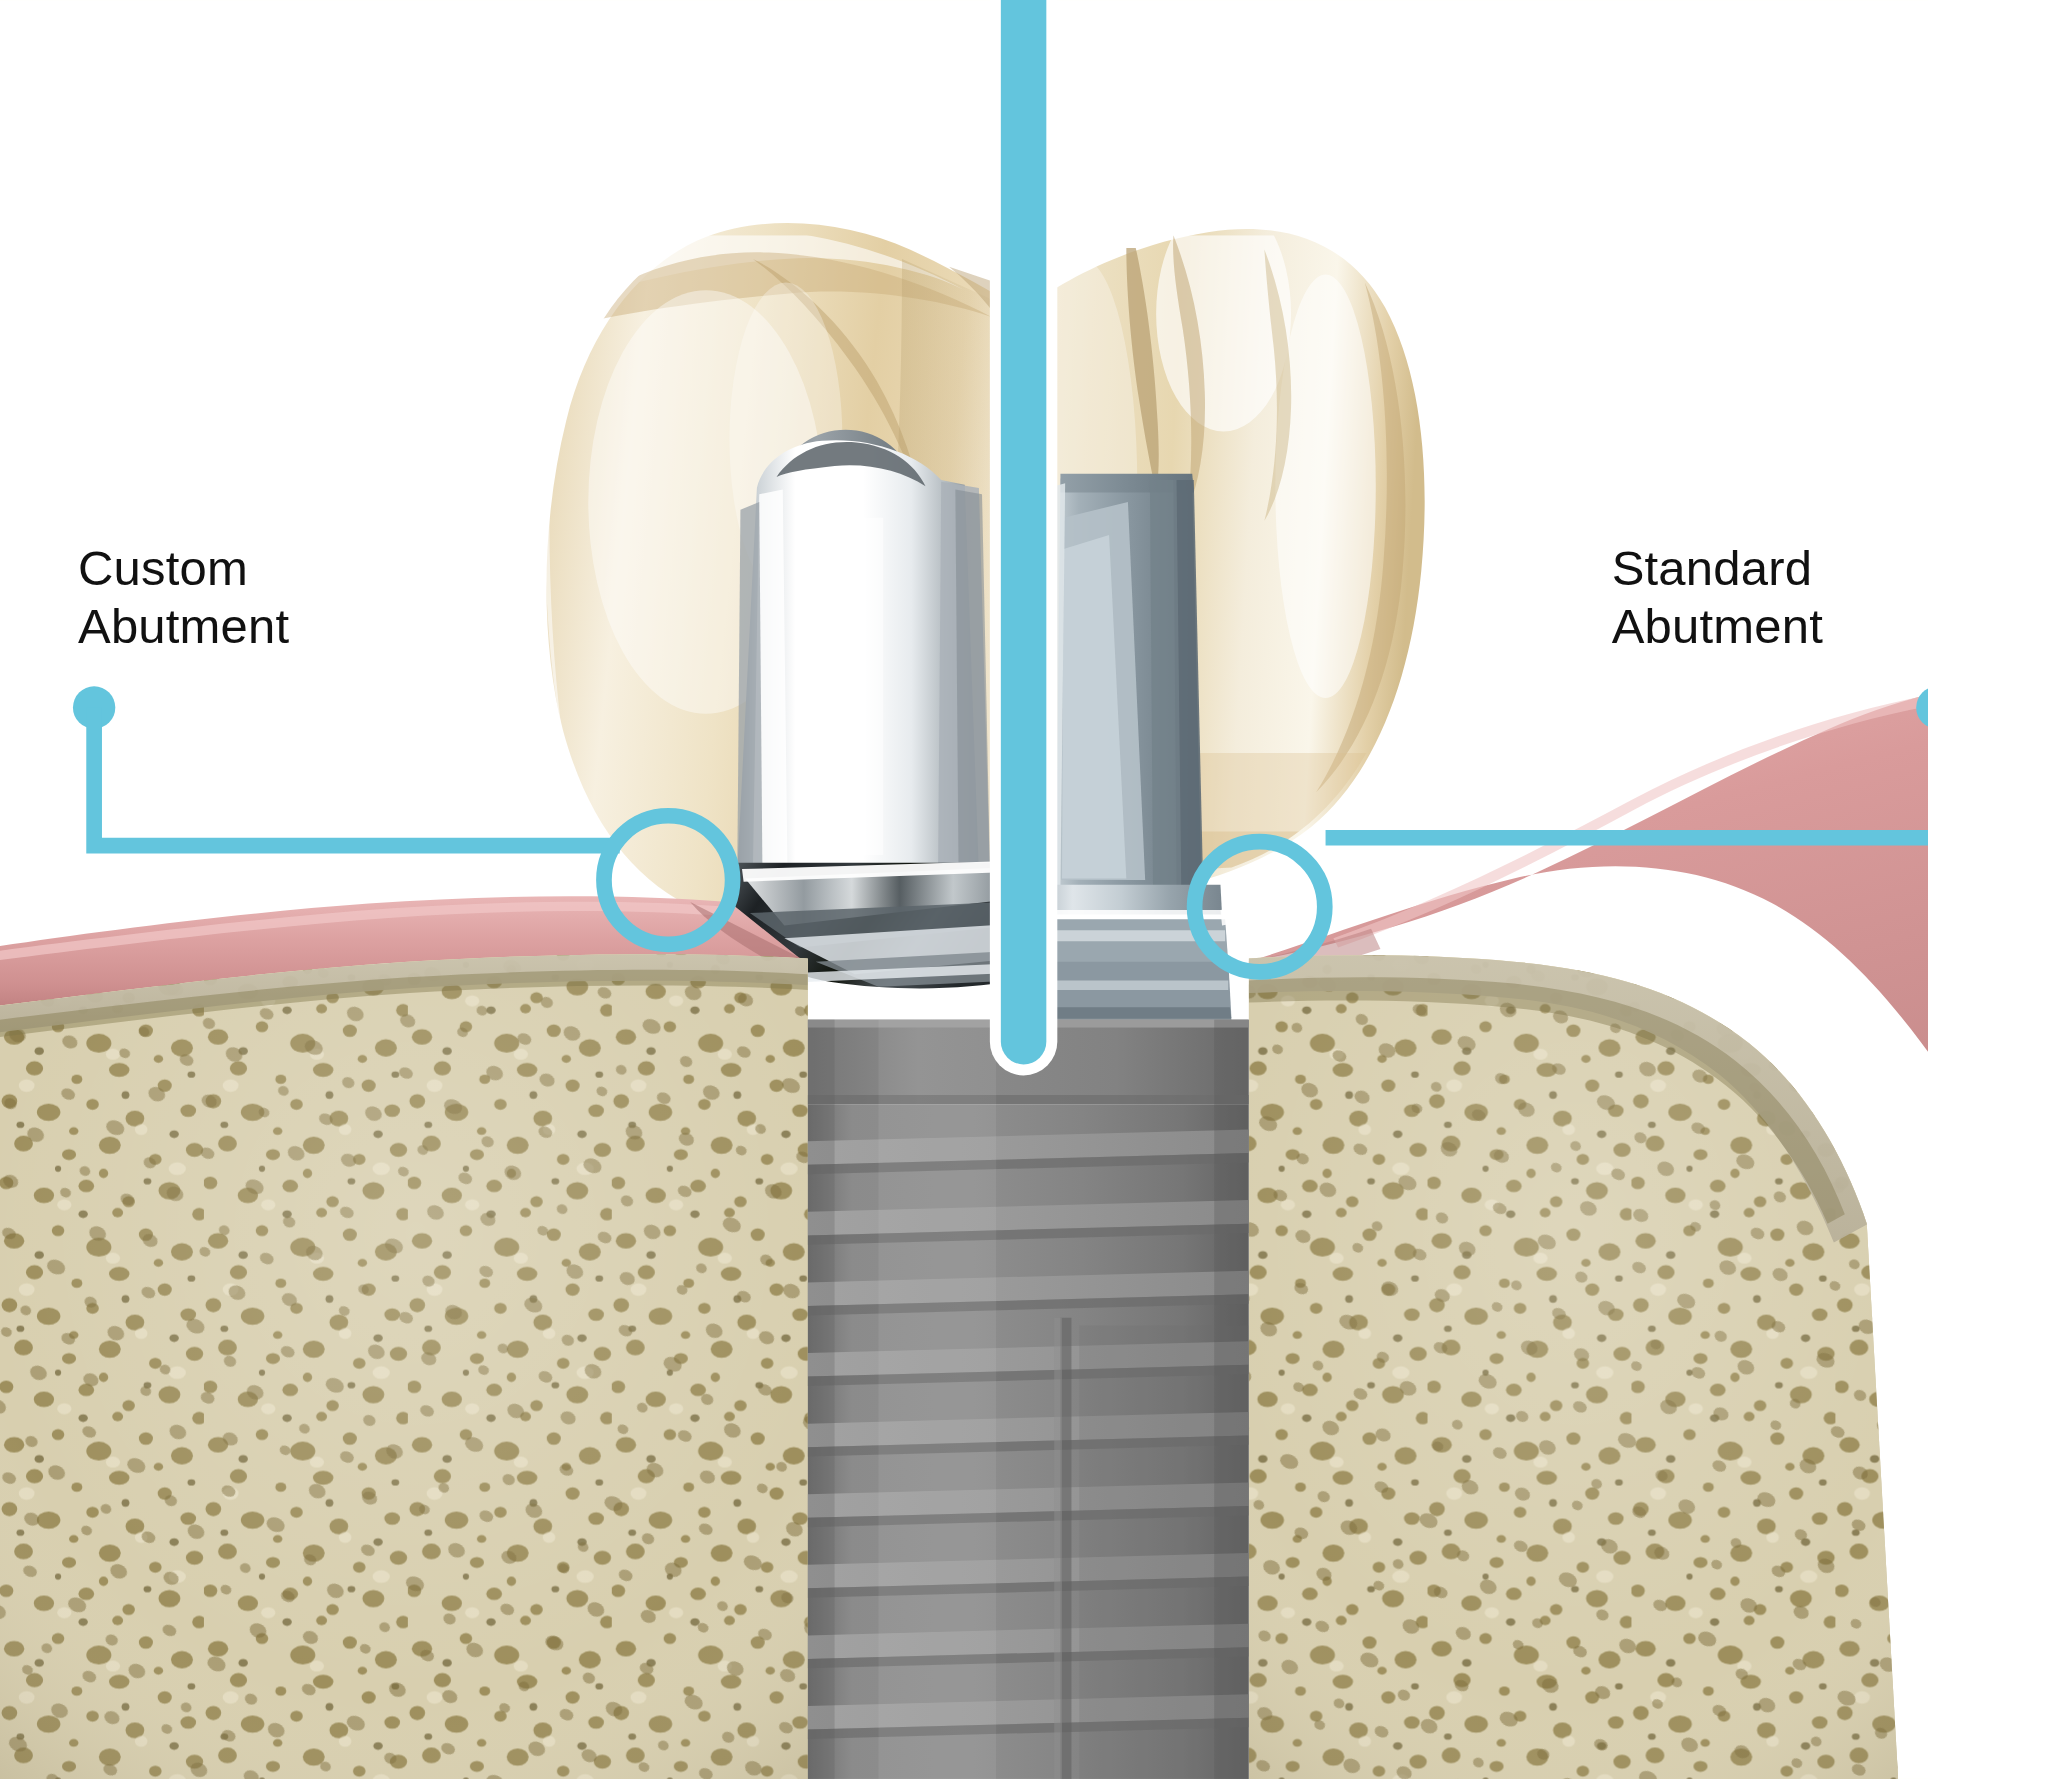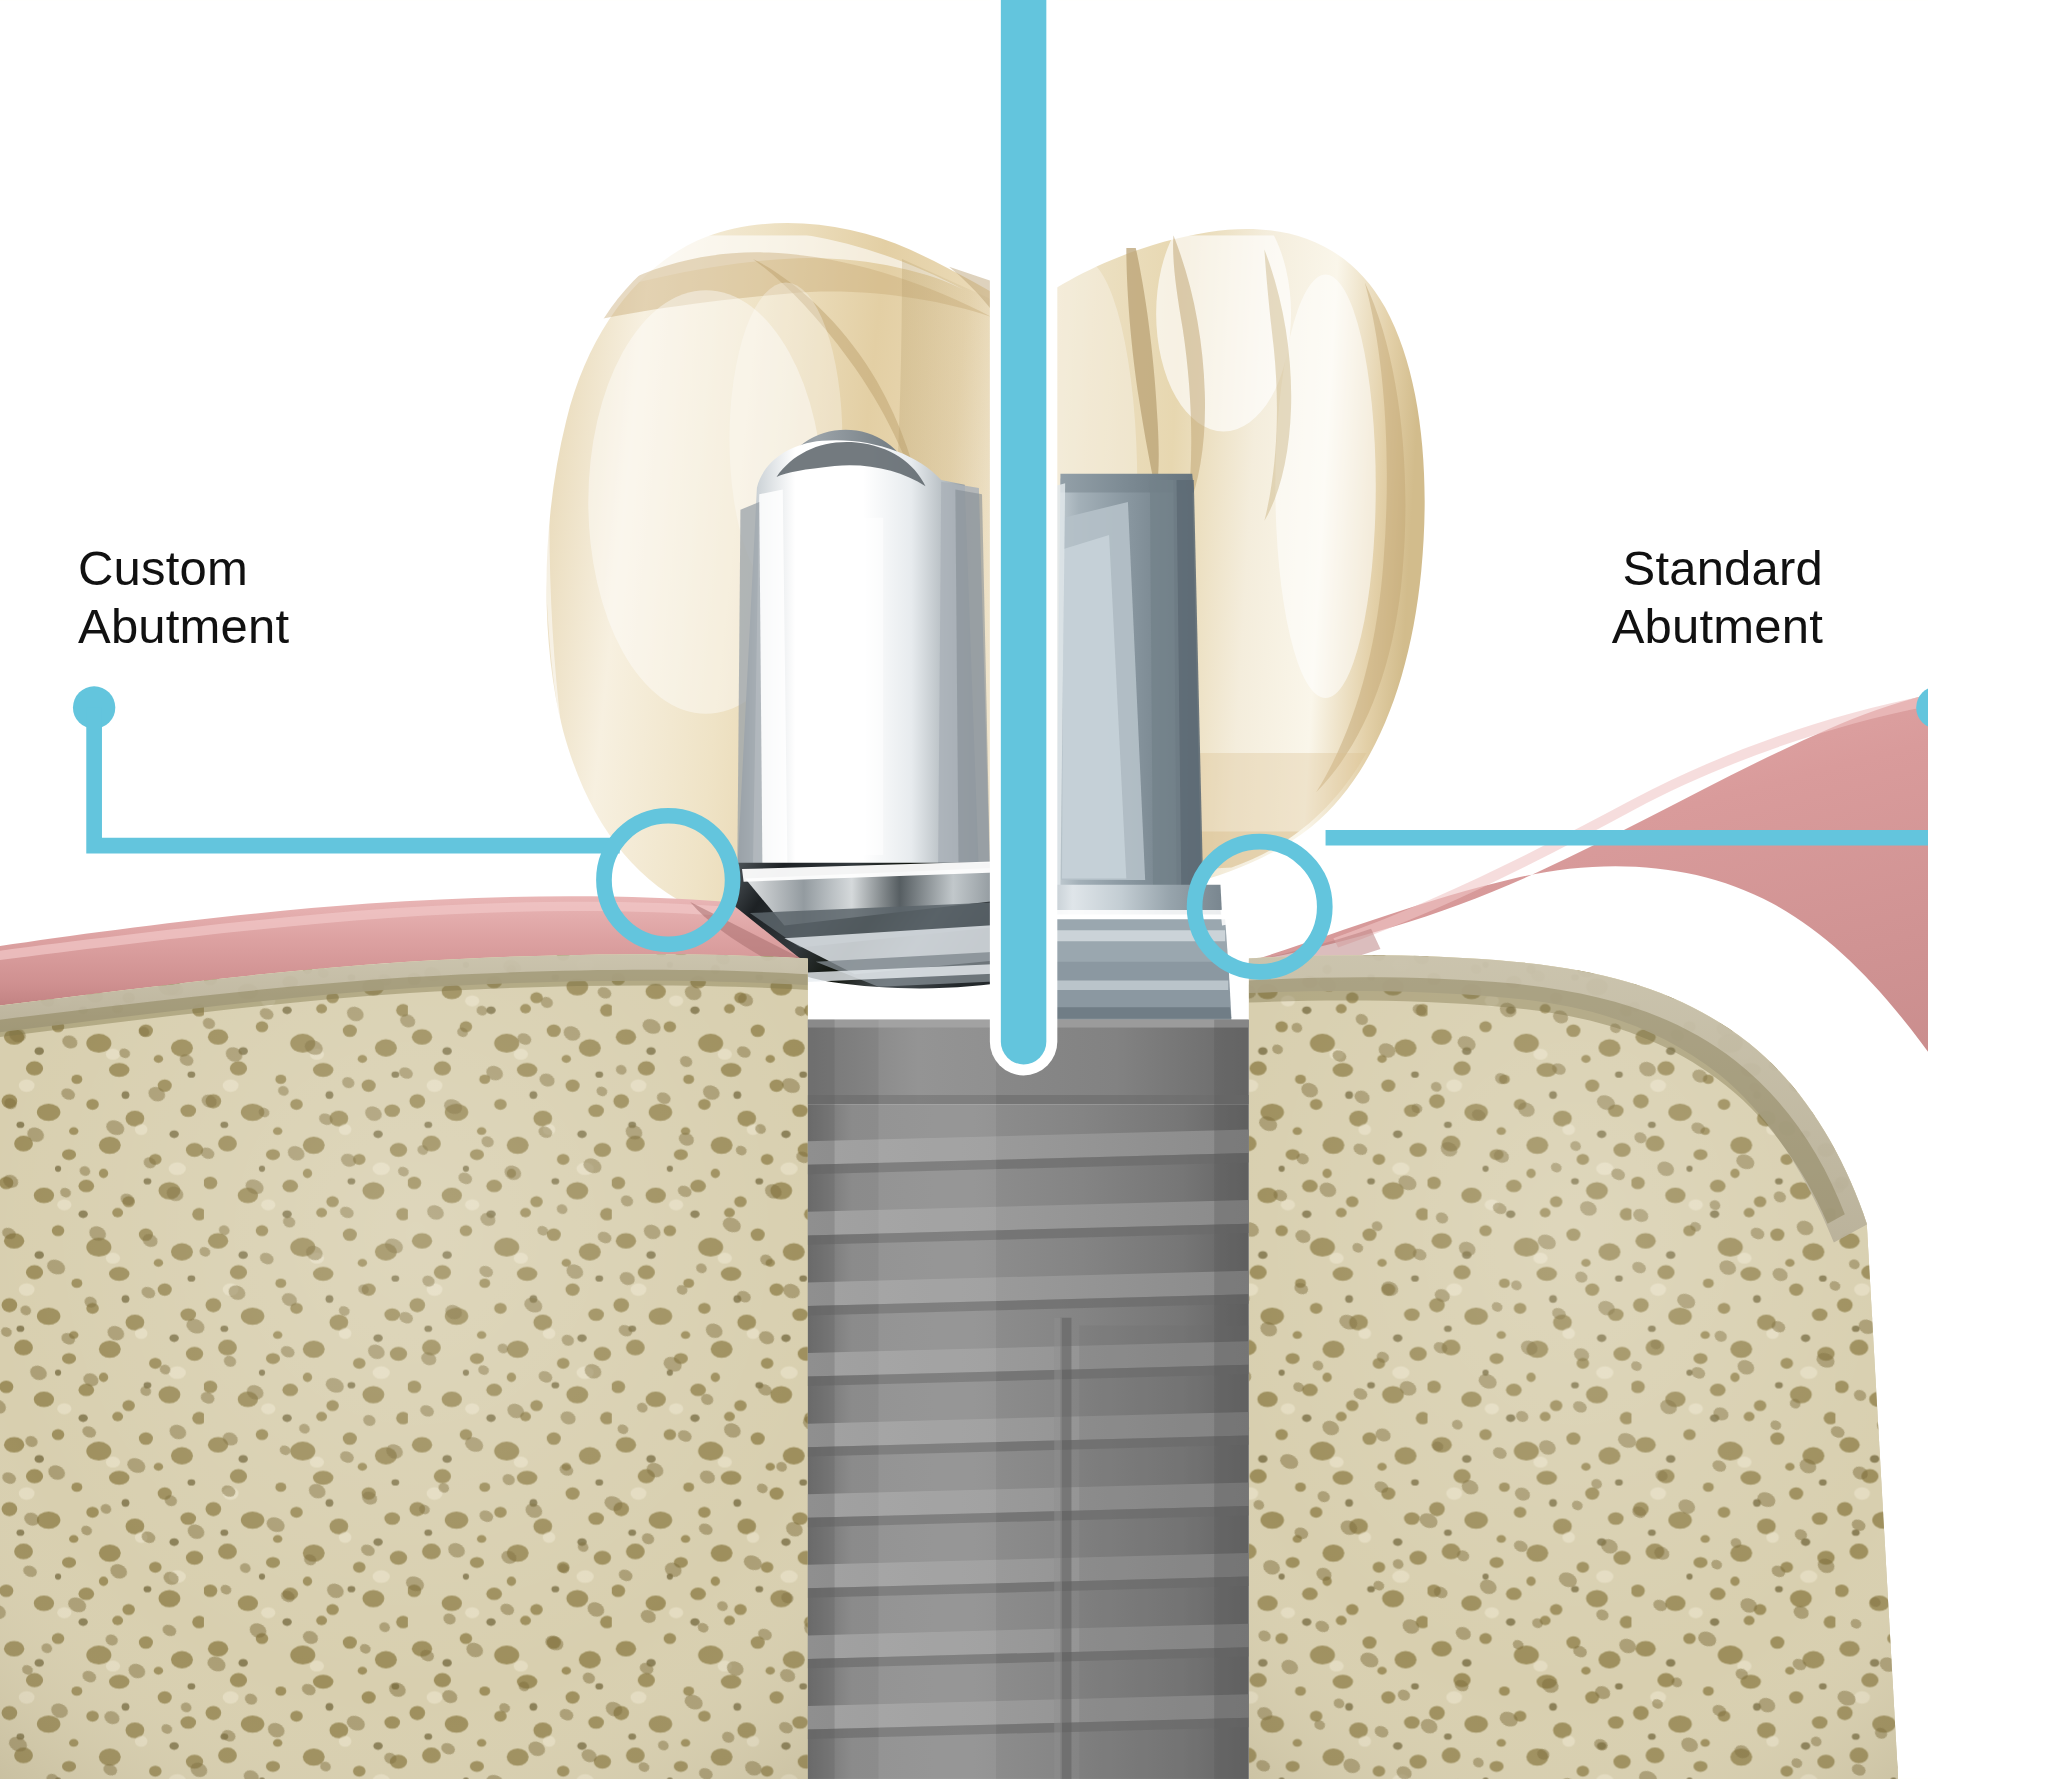--- a/index.html
+++ b/index.html
@@ -1,21 +1,21 @@
 <!DOCTYPE html>
 <html style="font-size:12.6px"><head>
 <meta charset="utf-8">
 <style>
   html,body{margin:0;padding:0;background:#ffffff;}
   body{width:2066px;height:1779px;overflow:hidden;font-family:"Liberation Sans",sans-serif;}
   #stage{position:relative;width:1928px;height:1779px;background:#fef9c3;overflow:hidden;}
   #art{position:absolute;left:0;top:0;width:2066px;height:1779px;}
   .label{position:absolute;font-family:"Liberation Sans",sans-serif;font-size:49px;line-height:1.18;color:#111111;white-space:pre-line;letter-spacing:0.2px;}
   #label-custom{left:78px;top:540px;text-align:left;}
-  #label-standard{right:105px;top:540px;text-align:right;}
+  #label-standard{right:105px;top:540px;}
 </style>
 </head>
 <body>
 
 <div id="stage">
 
   <svg id="art" viewBox="0 0 2634 2268" xmlns="http://www.w3.org/2000/svg">
     <defs>
 
       <linearGradient id="gCrownL" x1="0" y1="0" x2="1" y2="0.15">

